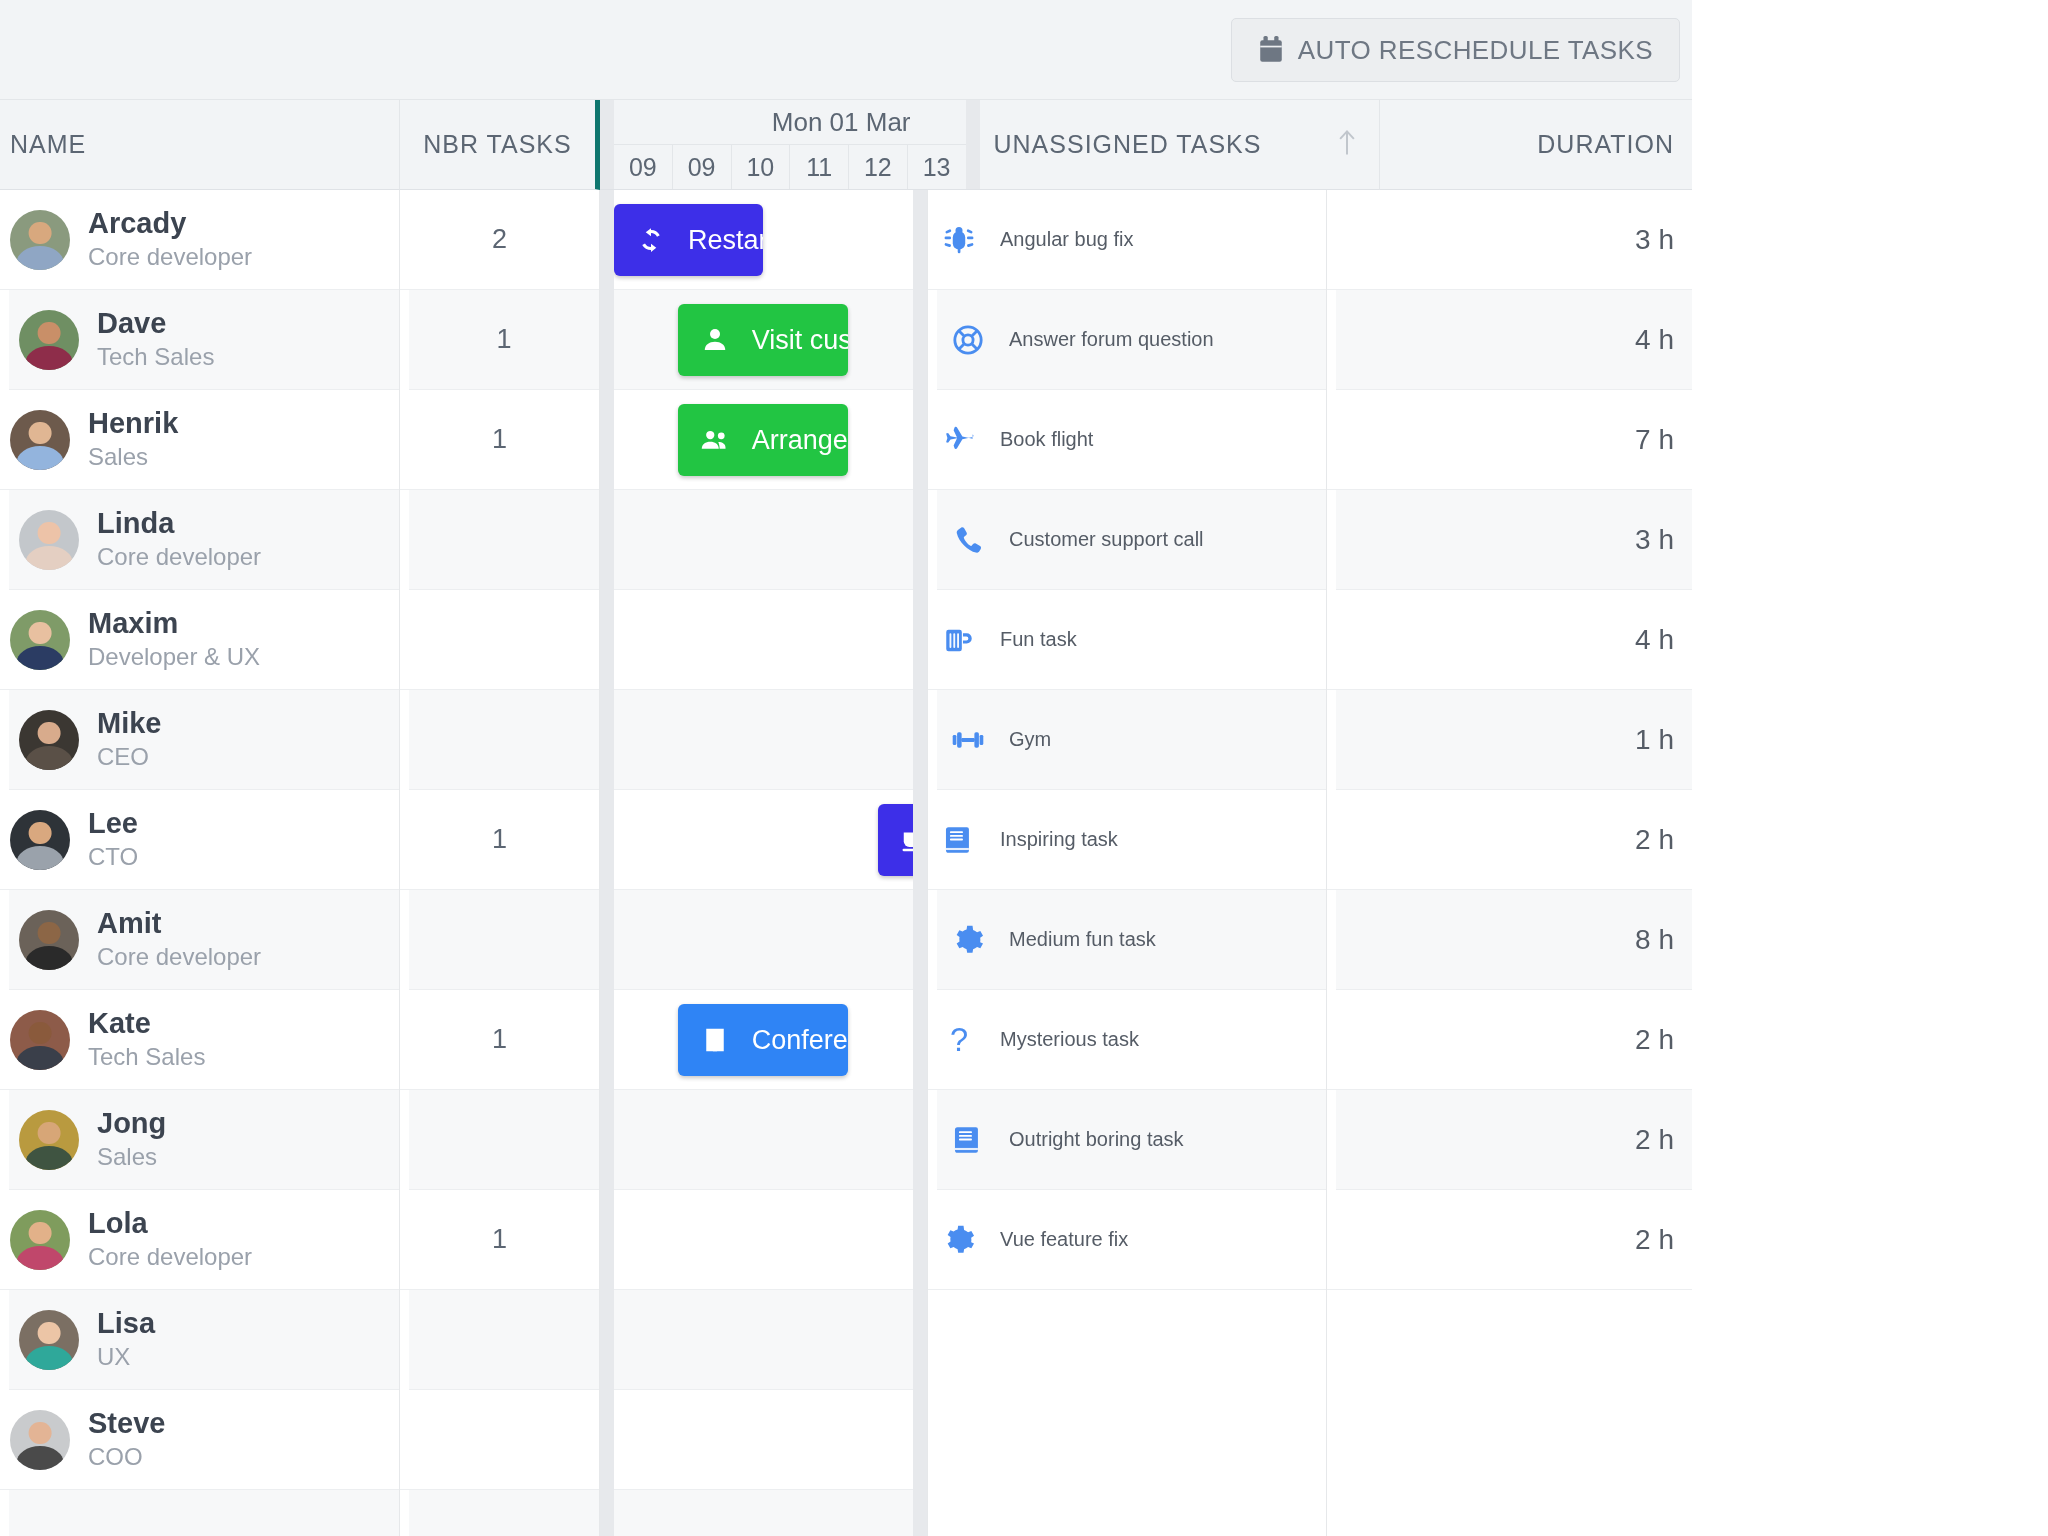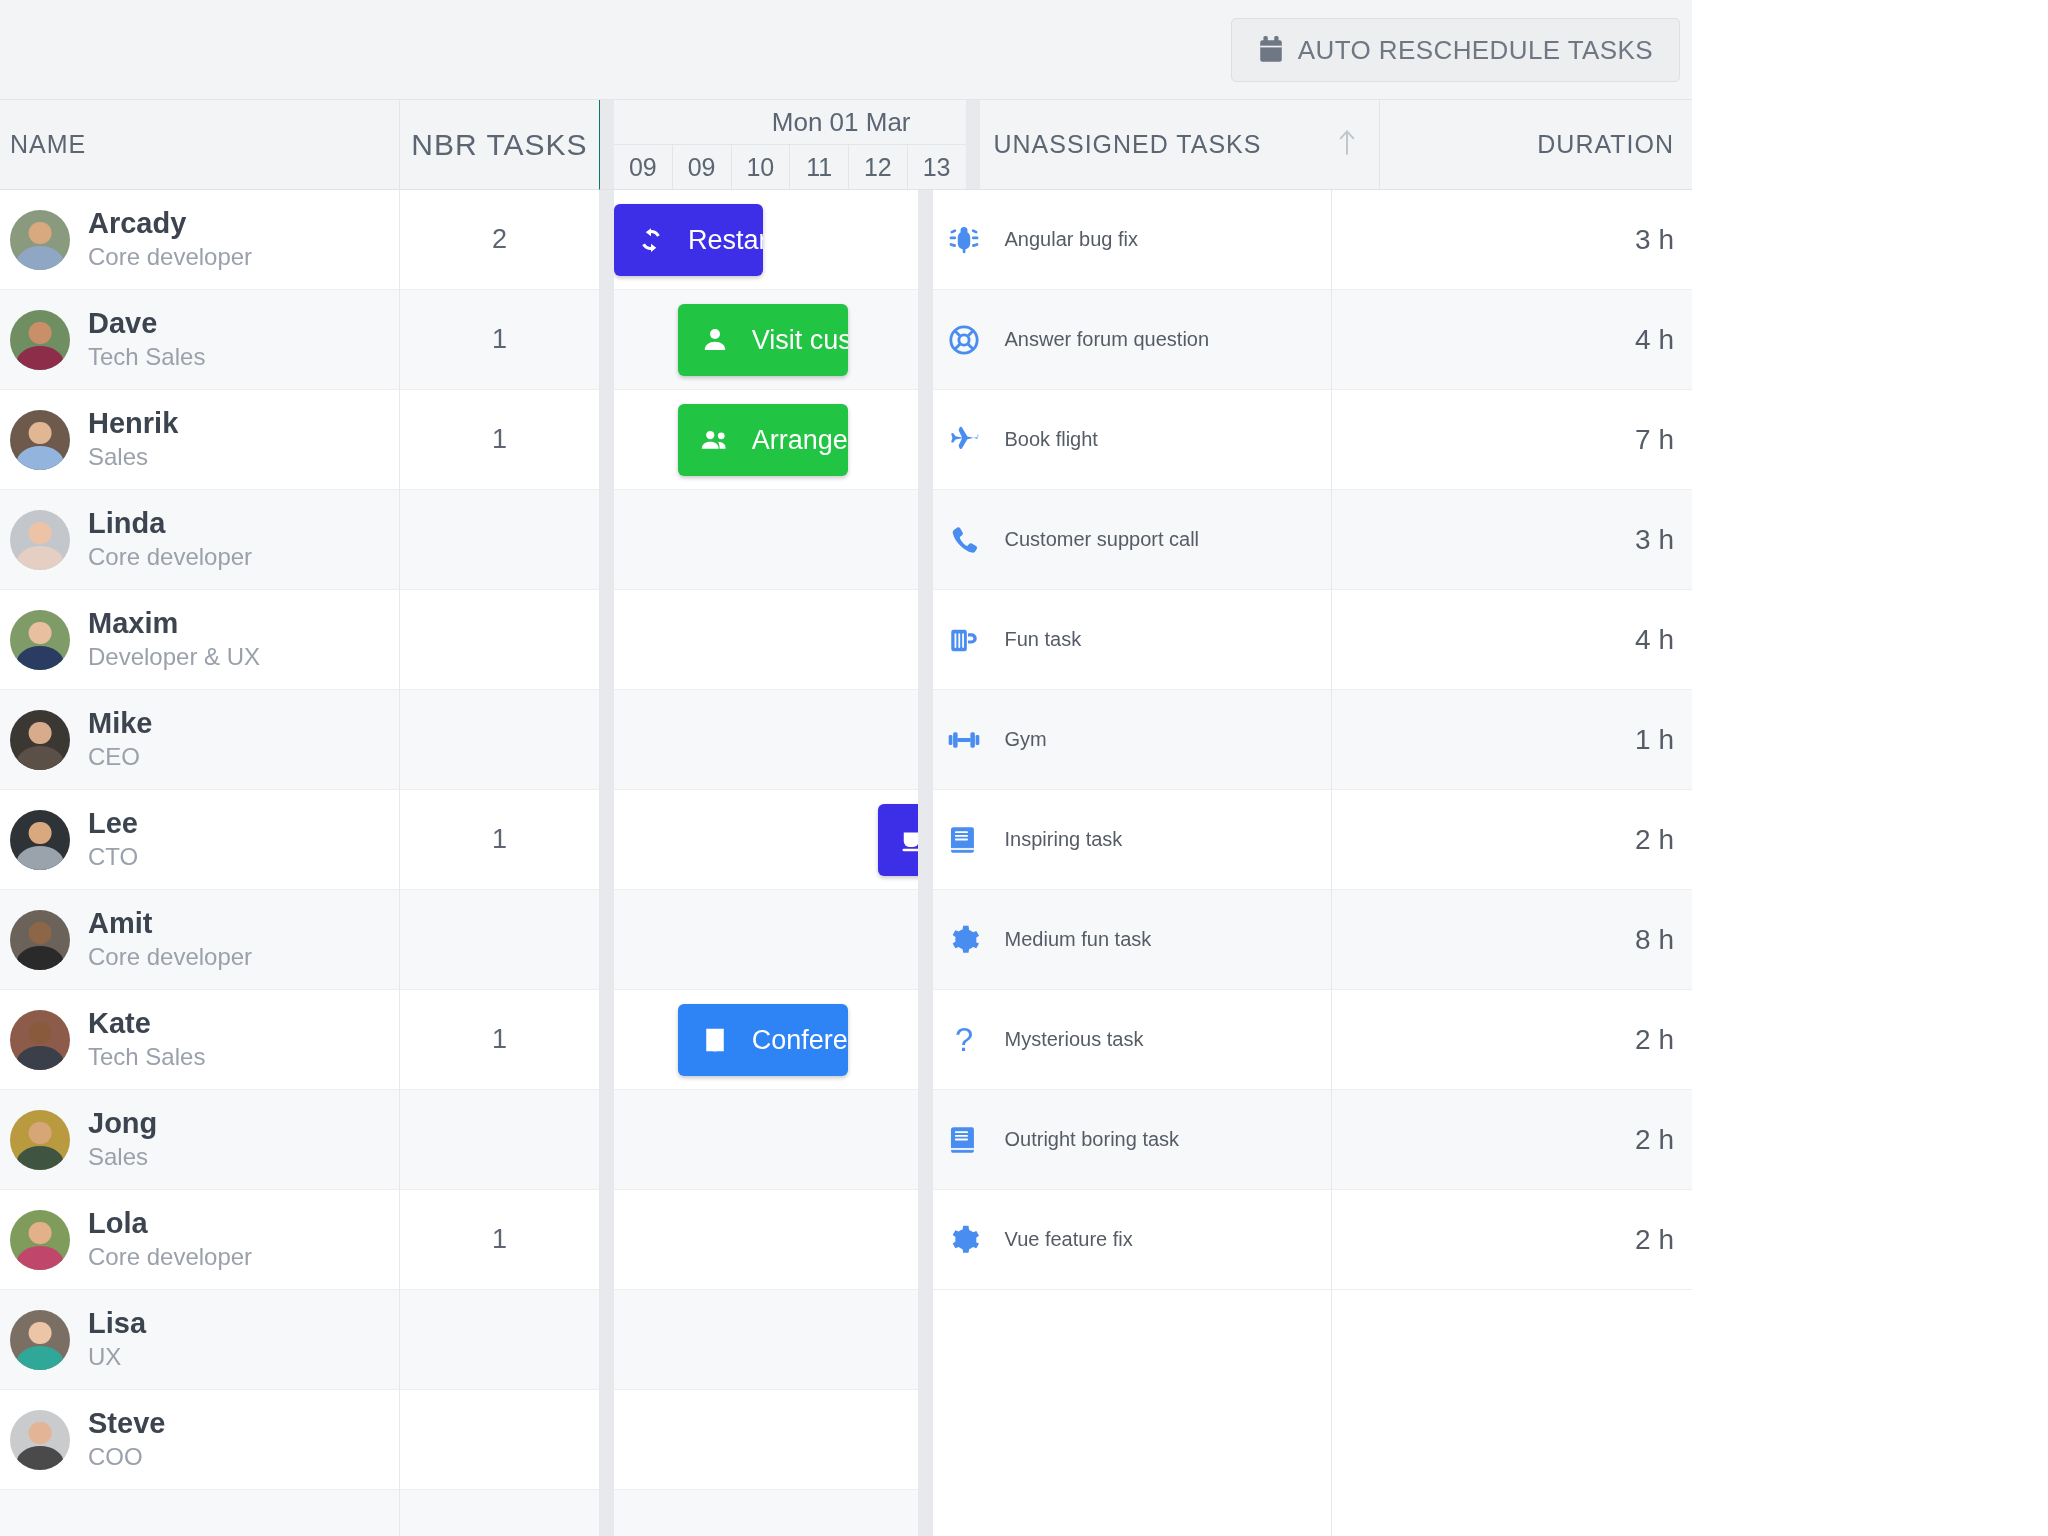--- a/index.html
+++ b/index.html
@@ -37,22 +37,22 @@
   .headers { display: flex; height: 90px; flex: 0 0 90px; background: #f2f4f6; }
   .hdr-name {
     width: 400px; flex: 0 0 400px;
     display: flex; align-items: center; padding-left: 10px;
     border-right: 1px solid #e3e6e9; border-bottom: 1px solid #dfe2e6;
     color: #5c6673; font-size: 25px; letter-spacing: 1px;
   }
   .hdr-nbr {
     width: 200px; flex: 0 0 200px;
     display: flex; align-items: center; justify-content: center;
-    border-right: 1px solid #0f766e; border-bottom: 1px solid #dfe2e6;
-    color: #5c6673; font-size: 30px; letter-spacing: 1px;
+    border-right: 5px solid #0f766e; border-bottom: 1px solid #dfe2e6;
+    color: #5c6673; font-size: 25px; letter-spacing: 1px;
   }
   .hdr-gutter { width: 14px; flex: 0 0 14px; background: #e7e9ec; border-bottom: 1px solid #dfe2e6; }
   .hdr-time {
     flex: 1 1 auto;
     display: flex; flex-direction: column;
     border-bottom: 1px solid #dfe2e6;
     min-width: 0;
   }
   .time-day {
     height: 45px; display: flex; align-items: center; justify-content: flex-end;
@@ -89,21 +89,21 @@
 
   .col-people { width: 400px; flex: 0 0 400px; border-right: 1px solid #e6e8ea; }
   .col-nbr    { width: 200px; flex: 0 0 200px; border-right: 1px solid #e6e8ea; }
   .gutter     { width: 14px;  flex: 0 0 14px; background: #e7e9ec; }
   .col-time   { flex: 1 1 auto; position: relative; min-width: 0; overflow: hidden; }
   .col-unassigned { width: 400px; flex: 0 0 400px; border-right: 1px solid #e6e8ea; border-left: 1px solid #e6e8ea; }
   .col-duration   { flex: 1 1 auto; }
 
   .row { height: 100px; display: flex; align-items: center; border-bottom: 1px solid #eceef0; }
   .row.odd  { background: #ffffff; }
-  .row.even { background: #f7f8f9; }
+  .row.even { background: #f7f8f9; margin-left: 9px; }
 
   
   .person { padding-left: 10px; gap: 18px; }
   .avatar {
     width: 60px; height: 60px; border-radius: 50%;
     flex: 0 0 60px; overflow: hidden;
     background: #cfd3d8; position: relative;
   }
   .avatar .head {
     position: absolute; left: 50%; top: 20%;

